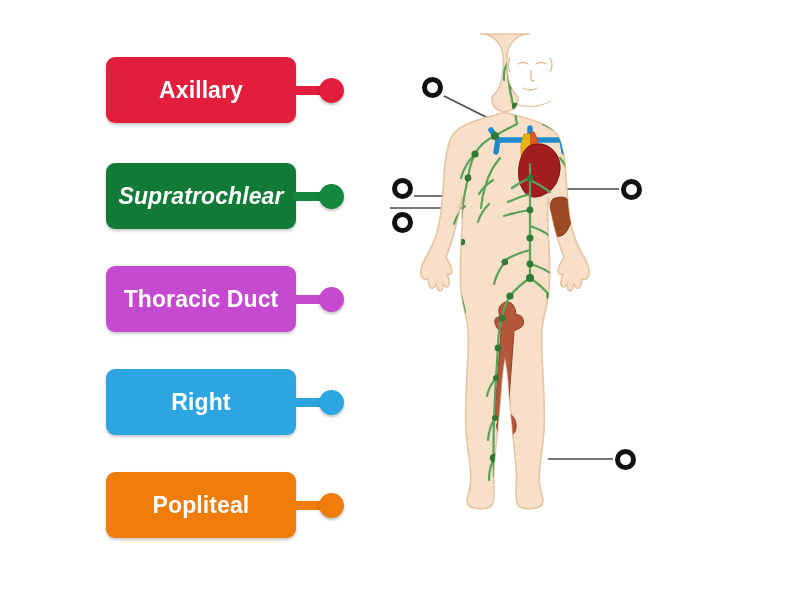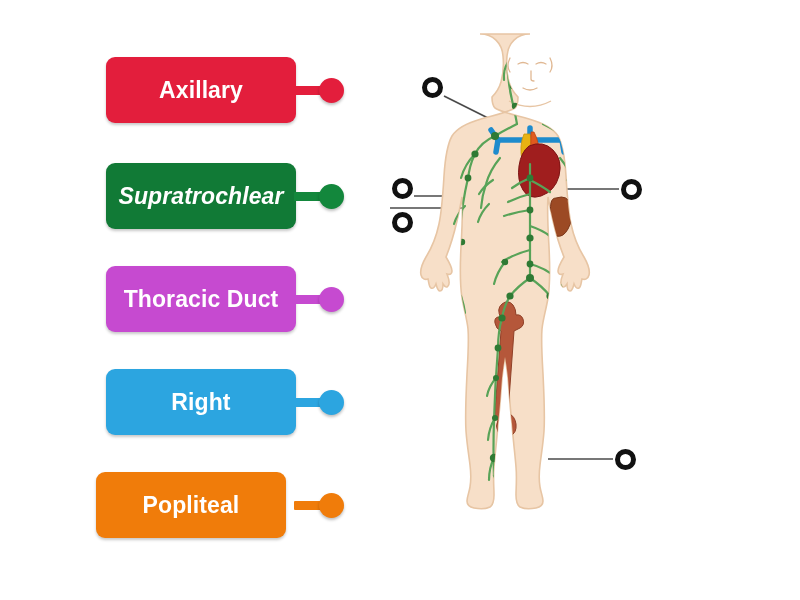--- a/index.html
+++ b/index.html
@@ -454,20 +454,20 @@
       <div class="label-card" style="left: 106px; top: 266px; background: rgb(198, 74, 208); justify-content: center;">
         <span class="card-text">Thoracic Duct</span>
       </div>
       <div class="nub-stem" style="left: 294px; top: 294.5px; background: rgb(198, 74, 208);"></div>
       <div class="nub-knob" style="left: 319px; top: 286.5px; background: rgb(198, 74, 208);"></div>
       <div class="label-card two-line" style="left: 106px; top: 369px; background: rgb(44, 165, 224);">
         <span class="card-text">Right</span>
       </div>
       <div class="nub-stem" style="left: 294px; top: 397.5px; background: rgb(44, 165, 224);"></div>
       <div class="nub-knob" style="left: 319px; top: 389.5px; background: rgb(44, 165, 224);"></div>
-      <div class="label-card" style="left: 96px; top: 472px; background: rgb(240, 124, 10);">
+      <div class="label-card" style="left: 106px; top: 472px; background: rgb(240, 124, 10);">
         <span class="card-text">Popliteal</span>
       </div>
       <div class="nub-stem" style="left: 294px; top: 500.5px; background: rgb(240, 124, 10);"></div>
       <div class="nub-knob" style="left: 319px; top: 492.5px; background: rgb(240, 124, 10);"></div>
     </div>
 
 </div>
 
 </body></html>

